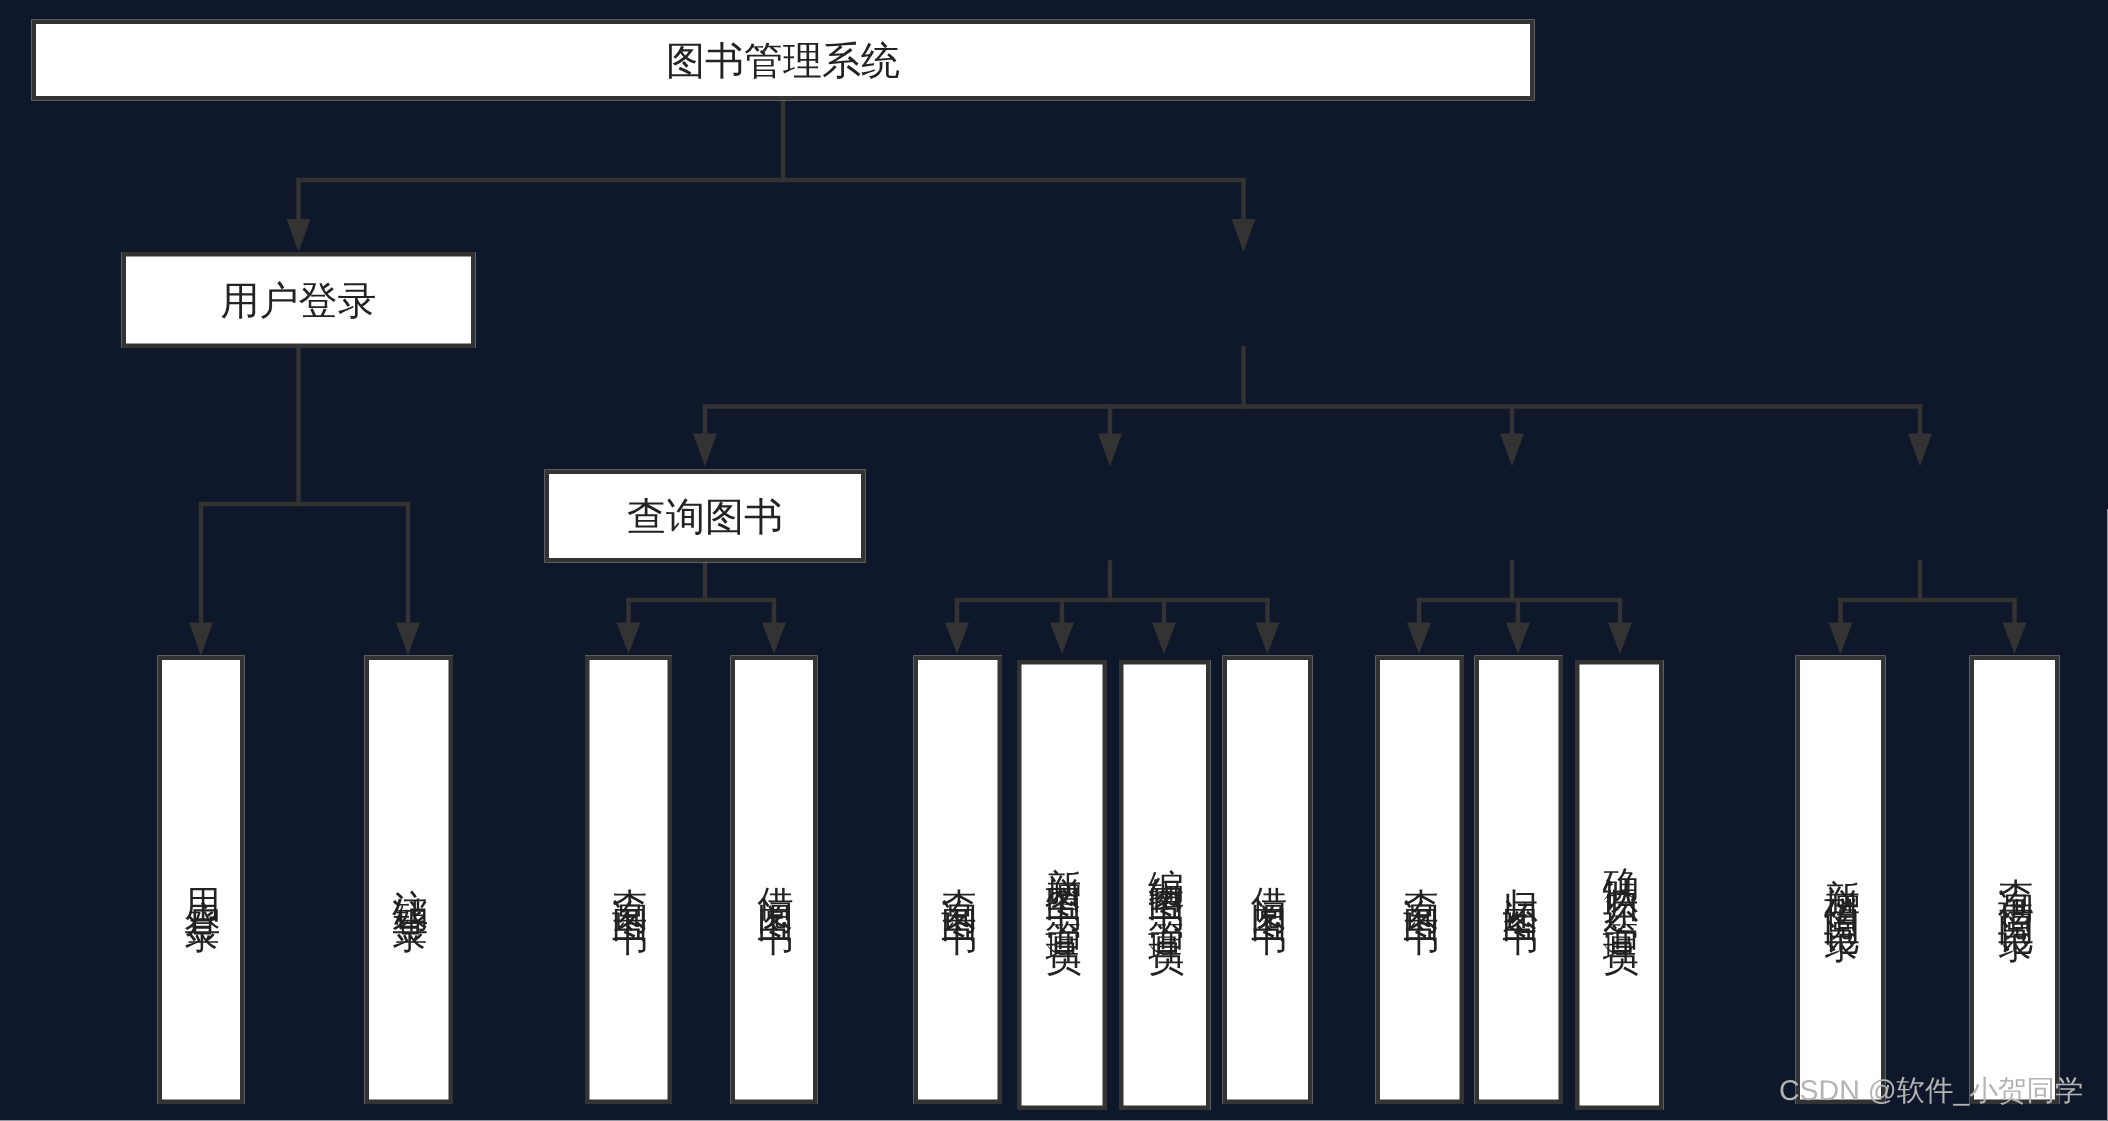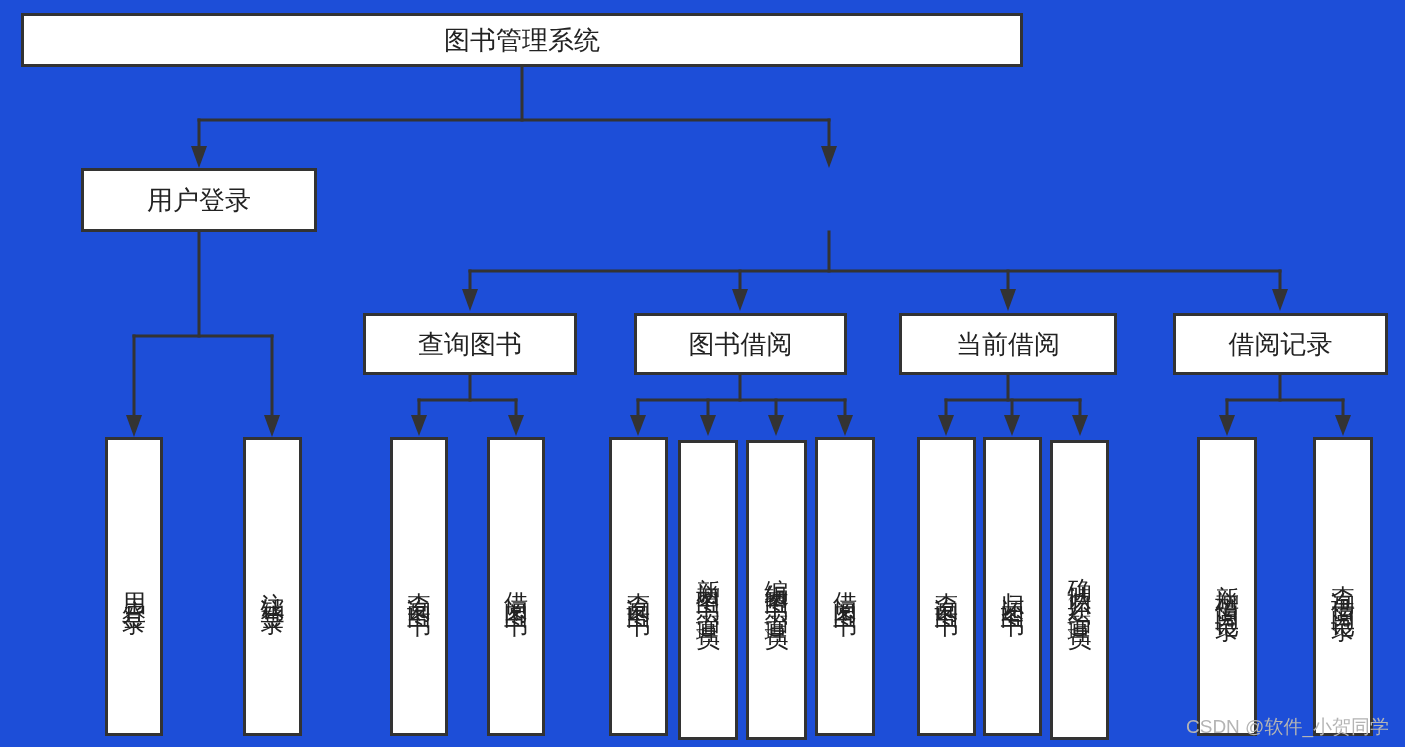--- a/index.html
+++ b/index.html
@@ -11,21 +11,21 @@
   html,body{
     margin:0;
     padding:0;
     background:#ffffff;
     font-family:"Liberation Sans","DejaVu Sans",sans-serif;
   }
   .canvas{
     position:relative;
     width:1405px;
     height:747px;
-    background:#1d4ed8;
+    background:#0f172a;
     overflow:hidden;
   }
   .connectors{
     position:absolute;
     left:0;top:0;
     z-index:0;
   }
   .connectors line{
     stroke:var(--line);
     stroke-width:3;
@@ -156,23 +156,20 @@
       <line x1="1343" y1="400" x2="1343" y2="416"></line>
       <polygon points="1335,415 1351,415 1343,436"></polygon>
     </g>
   </svg>
 
   <div class="node" style="left:21px;top:13px;width:1002px;height:54px">图书管理系统</div>
 
   <div class="node" style="left:81px;top:168px;width:236px;height:64px">用户登录</div>
 
   <div class="node" style="left:363px;top:313px;width:214px;height:62px">查询图书</div>
-  <div class="node" style="left:634px;top:313px;width:213px;height:62px">图书借阅</div>
-  <div class="node" style="left:899px;top:313px;width:218px;height:62px">当前借阅</div>
-  <div class="node" style="left:1173px;top:313px;width:215px;height:62px">借阅记录</div>
 
   <div class="leaf" style="left:105px;top:437px;width:58px;height:299px">
     <span class="vtext">用户登录</span>
   </div>
   <div class="leaf" style="left:243px;top:437px;width:59px;height:299px">
     <span class="vtext">注销登录</span>
   </div>
 
   <div class="leaf" style="left:390px;top:437px;width:58px;height:299px">
     <span class="vtext">查询图书</span>

